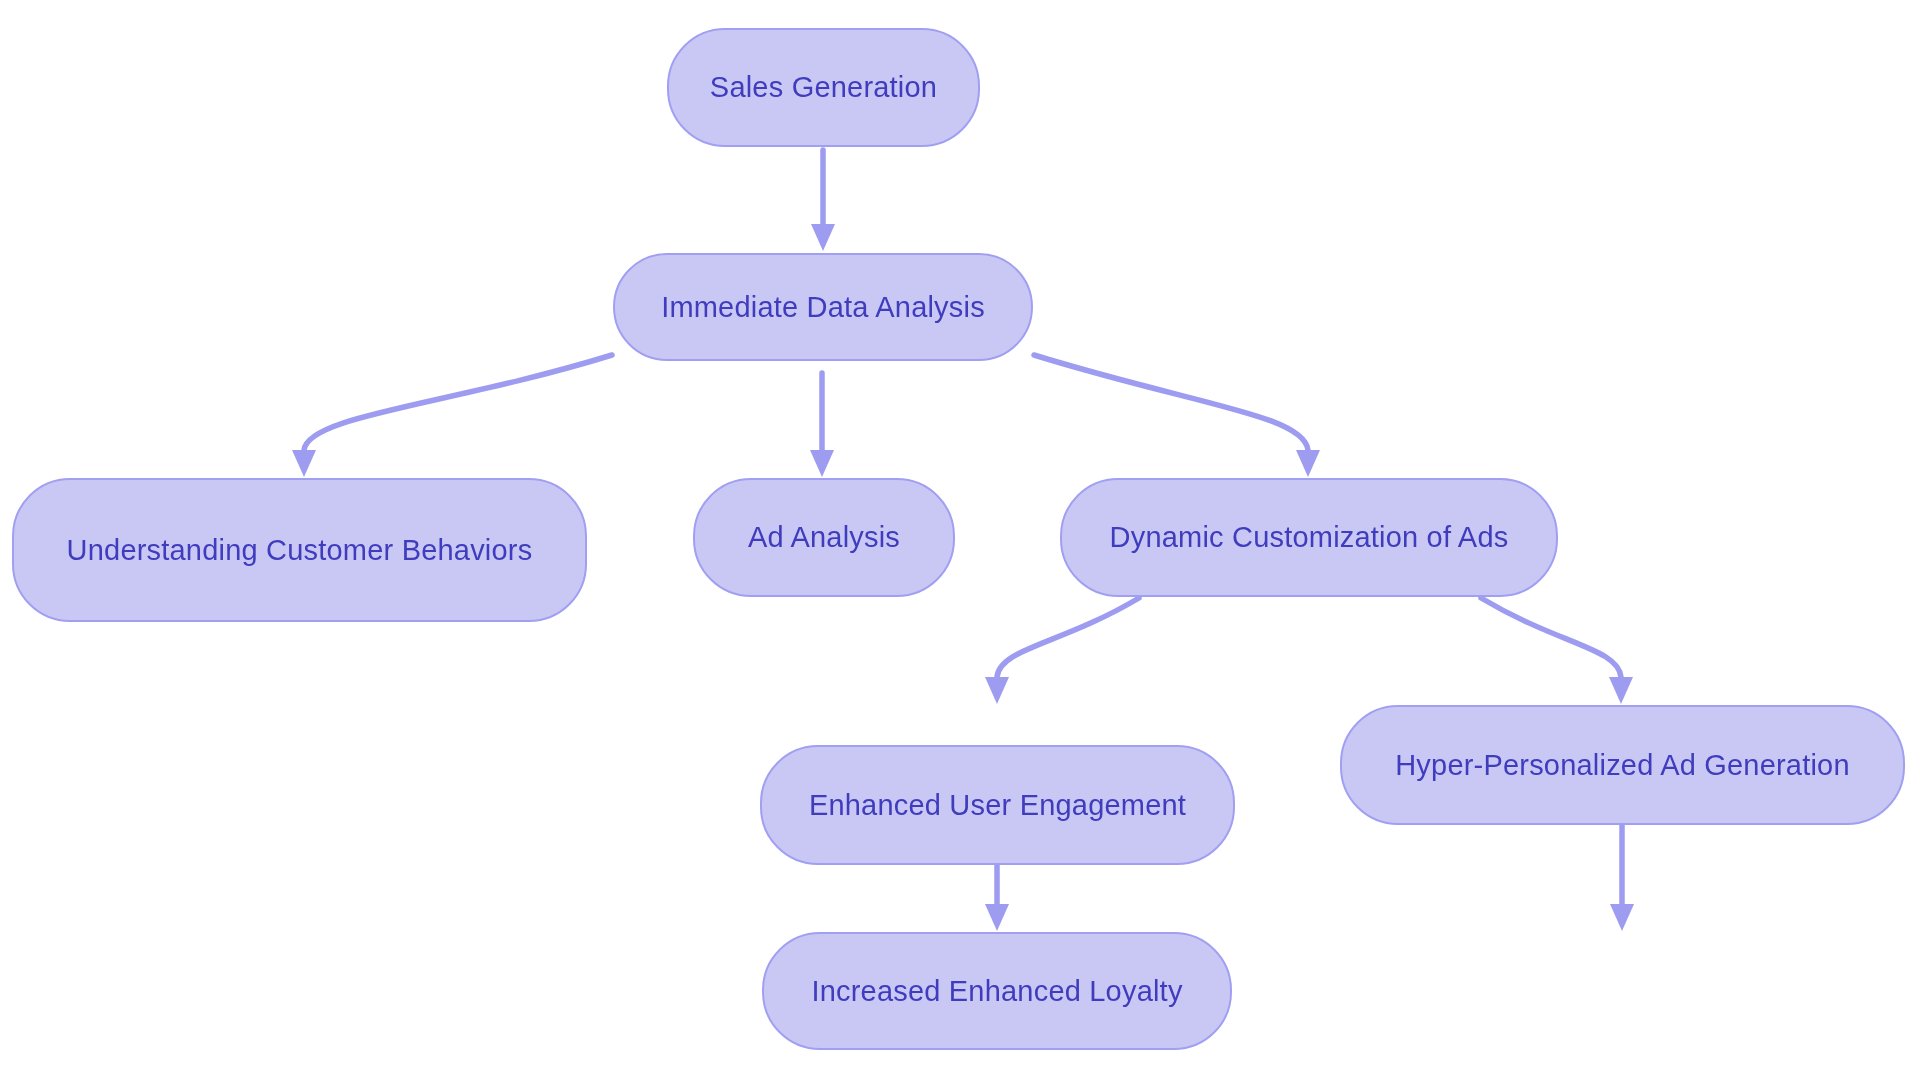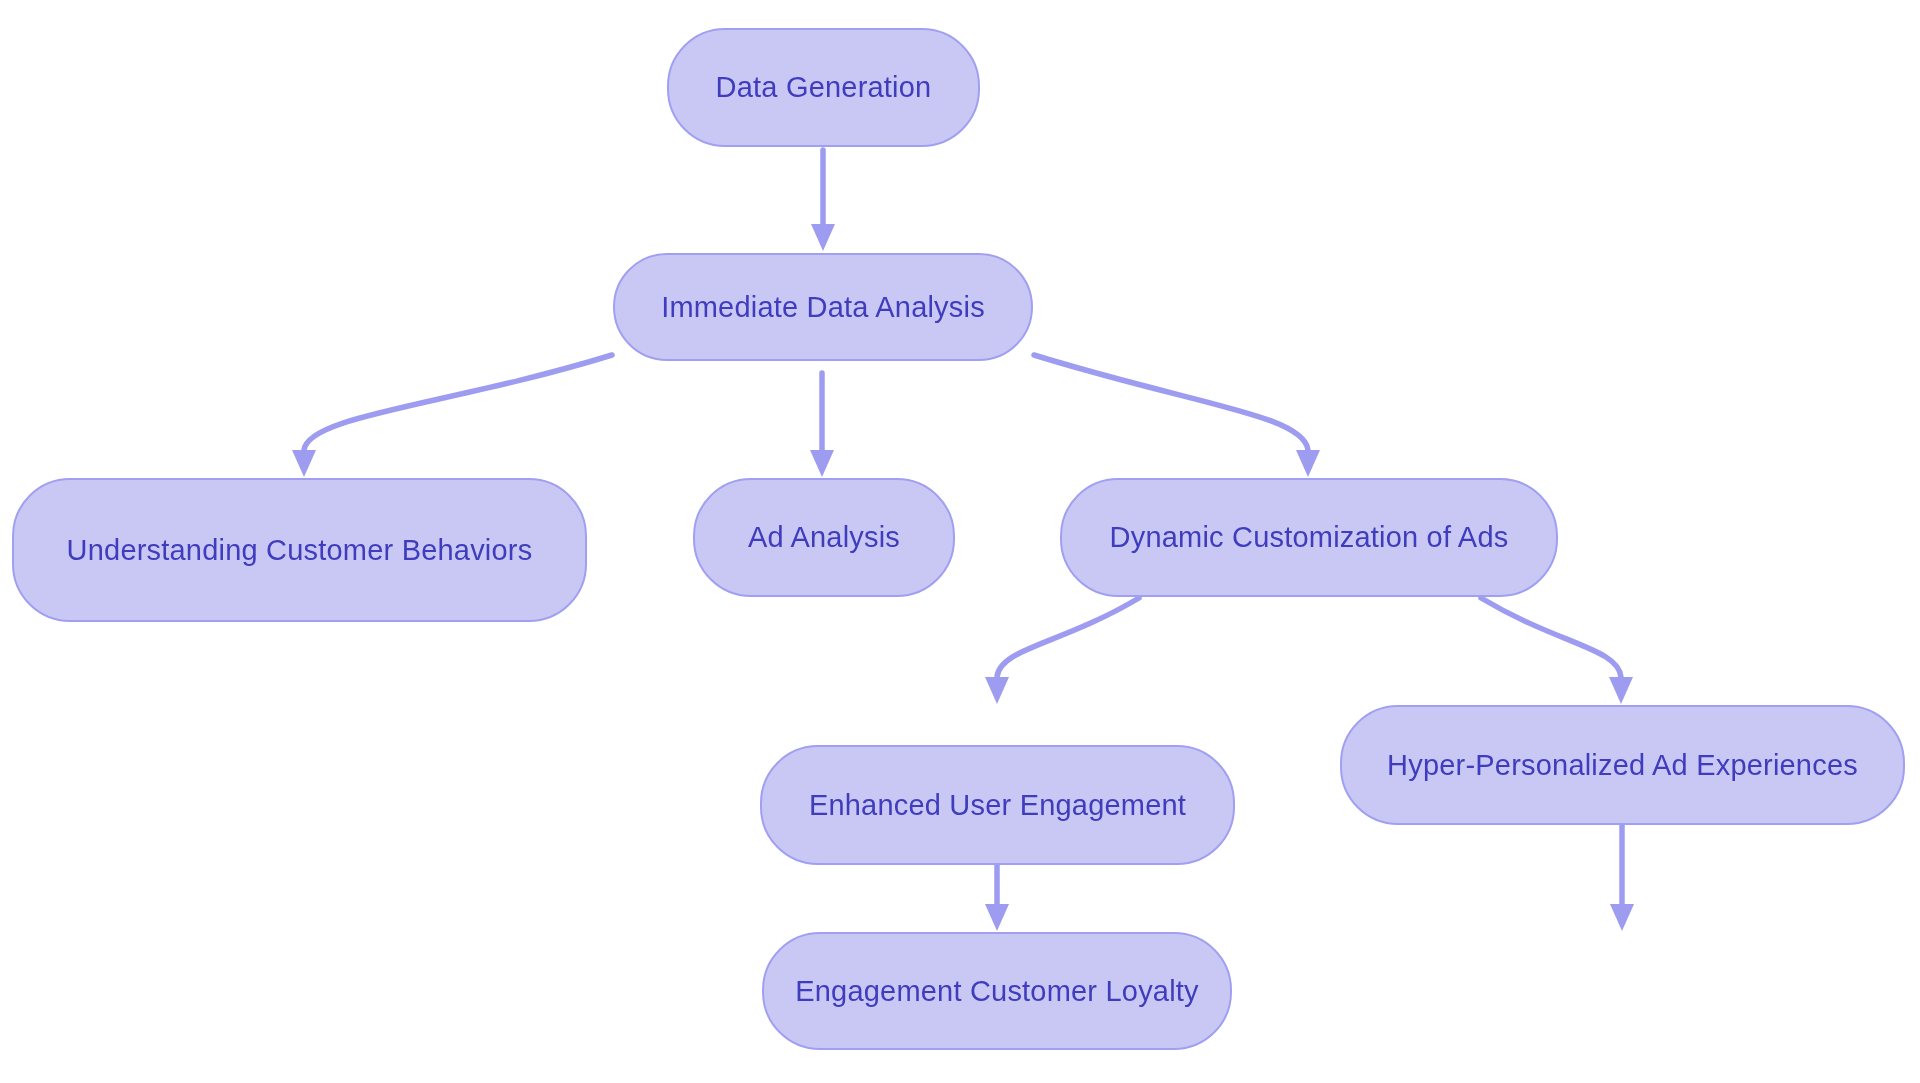--- a/index.html
+++ b/index.html
@@ -77,21 +77,21 @@
       <polygon points="985,904 1009,904 997,931"></polygon>
     </g>
 
     <g>
       <path d="M 1622 825 L 1622 904"></path>
       <polygon points="1610,904 1634,904 1622,931"></polygon>
     </g>
   </svg>
 
   <div class="node" style="left:667px;top:28px;width:313px;height:119px;">
-    <span>Data Generation</span>
+    <span>Sales Generation</span>
   </div>
 
   <div class="node" style="left:613px;top:253px;width:420px;height:108px;">
     <span>Immediate Data Analysis</span>
   </div>
 
   <div class="node" style="left:12px;top:478px;width:575px;height:144px;">
     <span>Understanding Customer Behaviors</span>
   </div>
 
@@ -101,21 +101,21 @@
 
   <div class="node" style="left:1060px;top:478px;width:498px;height:119px;text-align:right;">
     <span>Dynamic Customization of Ads</span>
   </div>
 
   <div class="node" style="left:760px;top:705px;width:475px;height:120px;margin-top:40px;">
     <span>Enhanced User Engagement</span>
   </div>
 
   <div class="node" style="left:1340px;top:705px;width:565px;height:120px;">
-    <span>Hyper-Personalized Ad Experiences</span>
+    <span>Hyper-Personalized Ad Generation</span>
   </div>
 
   <div class="node" style="left:762px;top:932px;width:470px;height:118px;">
-    <span>Engagement Customer Loyalty</span>
+    <span>Increased Enhanced Loyalty</span>
   </div>
 
 
 </div>
 
 </body></html>

